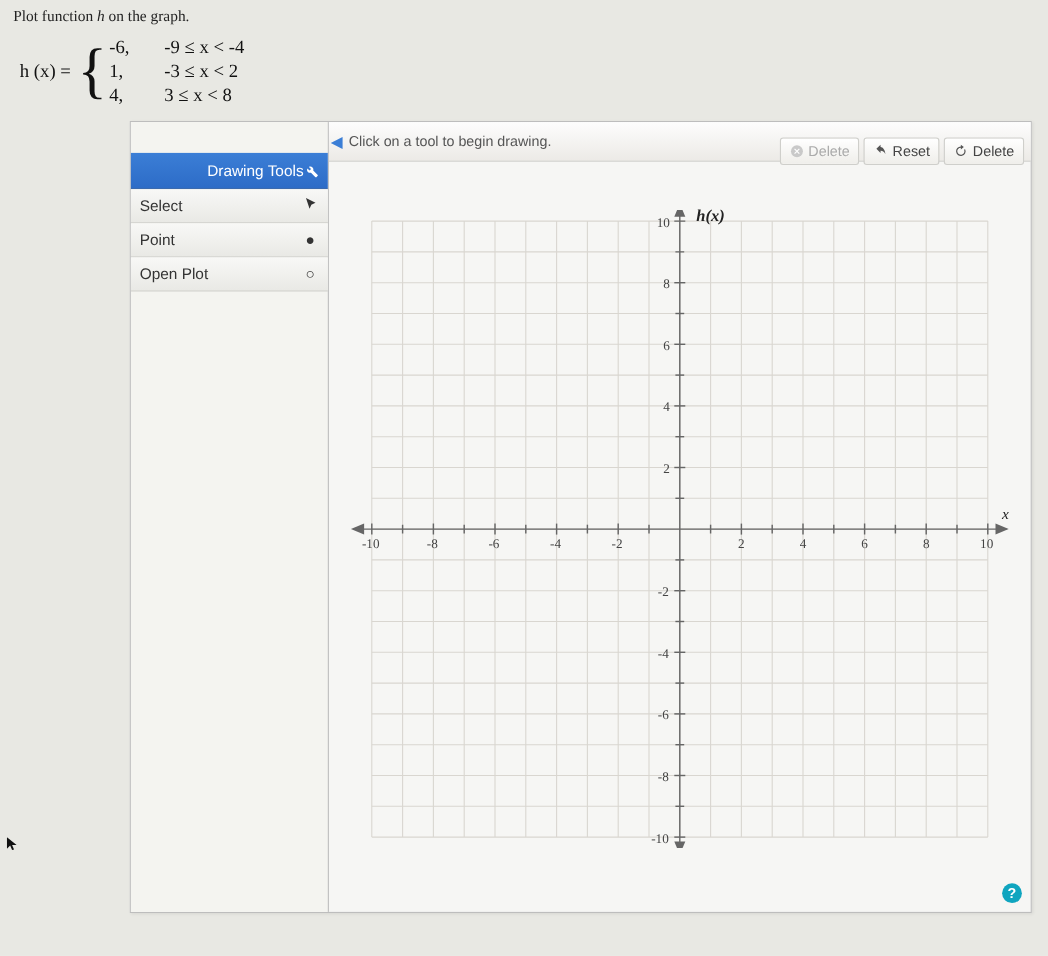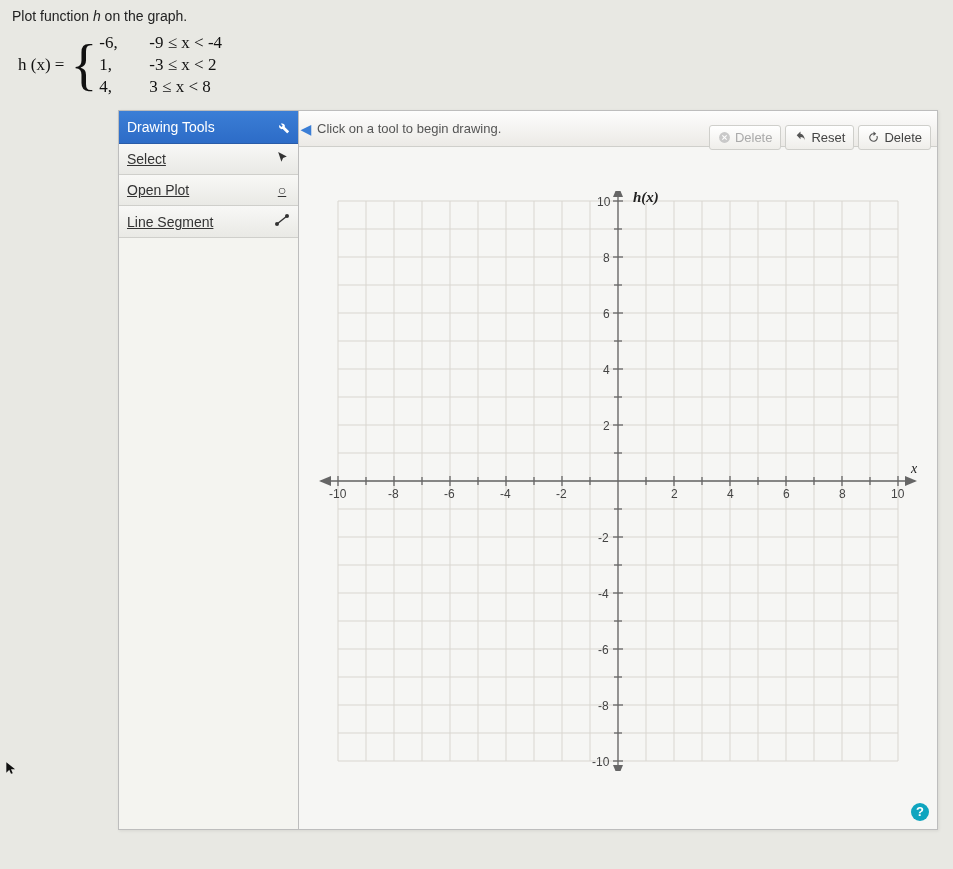--- a/index.html
+++ b/index.html
@@ -8,20 +8,21 @@
     background: #e8e8e3;
     width: 953px;
     height: 869px;
     overflow: hidden;
     color: #333;
   }
   .prompt {
     padding: 8px 12px 4px;
     font-size: 14px;
     color: #222;
+    font-family: Liberation Serif, serif;
   }
   .prompt i { font-style: italic; }
   .piecewise {
     display: flex;
     align-items: center;
     padding: 4px 10px 12px 18px;
     font-family: "Times New Roman", serif;
     font-size: 17px;
     color: #111;
   }
@@ -49,38 +50,38 @@
     width: 180px;
     border-right: 1px solid #bdbdbd;
     background: #f4f4f0;
   }
   .sidebar-header {
     background: linear-gradient(#3b7ed6, #2d6cc7);
     color: #fff;
     padding: 8px 8px;
     font-size: 14px;
     display: flex;
-    justify-content: space-between;
+    justify-content: flex-end;
     align-items: center;
     border-bottom: 1px solid #2a5ca8;
+    margin-top: 28px;
   }
   .wrench {
     width: 14px; height: 14px; fill: #fff;
   }
   .tool-row {
     display: flex;
     justify-content: space-between;
     align-items: center;
     padding: 7px 8px;
     font-size: 14px;
     color: #333;
     background: linear-gradient(#f8f8f6,#e9e9e5);
     border-bottom: 1px solid #cfcfcb;
     cursor: pointer;
-    text-decoration: underline;
   }
   .tool-row .tool-icon {
     width: 16px; text-align: center; color: #333;
   }
   .canvas-col {
     flex: 1;
     display: flex;
     flex-direction: column;
   }
   .toolbar {
@@ -131,21 +132,21 @@
     width: 610px;
     height: 580px;
     margin-left: 6px;
   }
   .grid line { stroke: #d9d6d0; stroke-width: 1; }
   .axis line { stroke: #666; stroke-width: 1.3; }
   .ticklbl {
     position: absolute;
     font-size: 12px;
     color: #444;
-    font-family: Liberation Sans, sans-serif;
+    font-family: Liberation Serif, serif;
   }
   .axis-lbl-y {
     position: absolute;
     font-style: italic;
     font-family: "Times New Roman", serif;
     font-size: 15px;
     color: #222;
     font-weight: bold;
   }
   .axis-lbl-x {
@@ -213,30 +214,26 @@
           <path d="M22 19l-7-7c.6-1.6.2-3.5-1.1-4.8-1.5-1.5-3.8-1.8-5.6-.8l3.3 3.3-2.3 2.3L5.9 8.7c-1 1.8-.7 4.1.8 5.6 1.3 1.3 3.2 1.7 4.8 1.1l7 7c.4.4 1 .4 1.4 0l2.1-2.1c.4-.3.4-.9 0-1.3z"></path>
         </svg>
     </div>
     <div class="tool-row">
       <span>Select</span>
       <span class="tool-icon"><svg width="13" height="13" viewBox="0 0 24 24">
             <path fill="#333" d="M4 2l6 18 3-7 7-3z"></path>
           </svg></span>
     </div>
     <div class="tool-row">
+      <span>Point</span>
+      <span class="tool-icon">●</span>
+    </div>
+    <div class="tool-row">
       <span>Open Plot</span>
       <span class="tool-icon">○</span>
-    </div>
-    <div class="tool-row">
-      <span>Line Segment</span>
-      <span class="tool-icon"><svg width="16" height="14" viewBox="0 0 16 14">
-            <circle cx="3" cy="11" r="2" fill="#333"></circle>
-            <circle cx="13" cy="3" r="2" fill="#333"></circle>
-            <line x1="3" y1="11" x2="13" y2="3" stroke="#333" stroke-width="1.4"></line>
-          </svg></span>
     </div>
     <span class="cursor-ptr"><svg width="14" height="18" viewBox="0 0 24 24">
           <path fill="#111" d="M4 2l0 18 5-5 3 7 3-1-3-7 7 0z"></path>
         </svg></span>
   </div>
 
   <div class="canvas-col">
     <div class="toolbar">
       <span class="collapse-tri">◀</span>
       <span class="hint">Click on a tool to begin drawing.</span>

